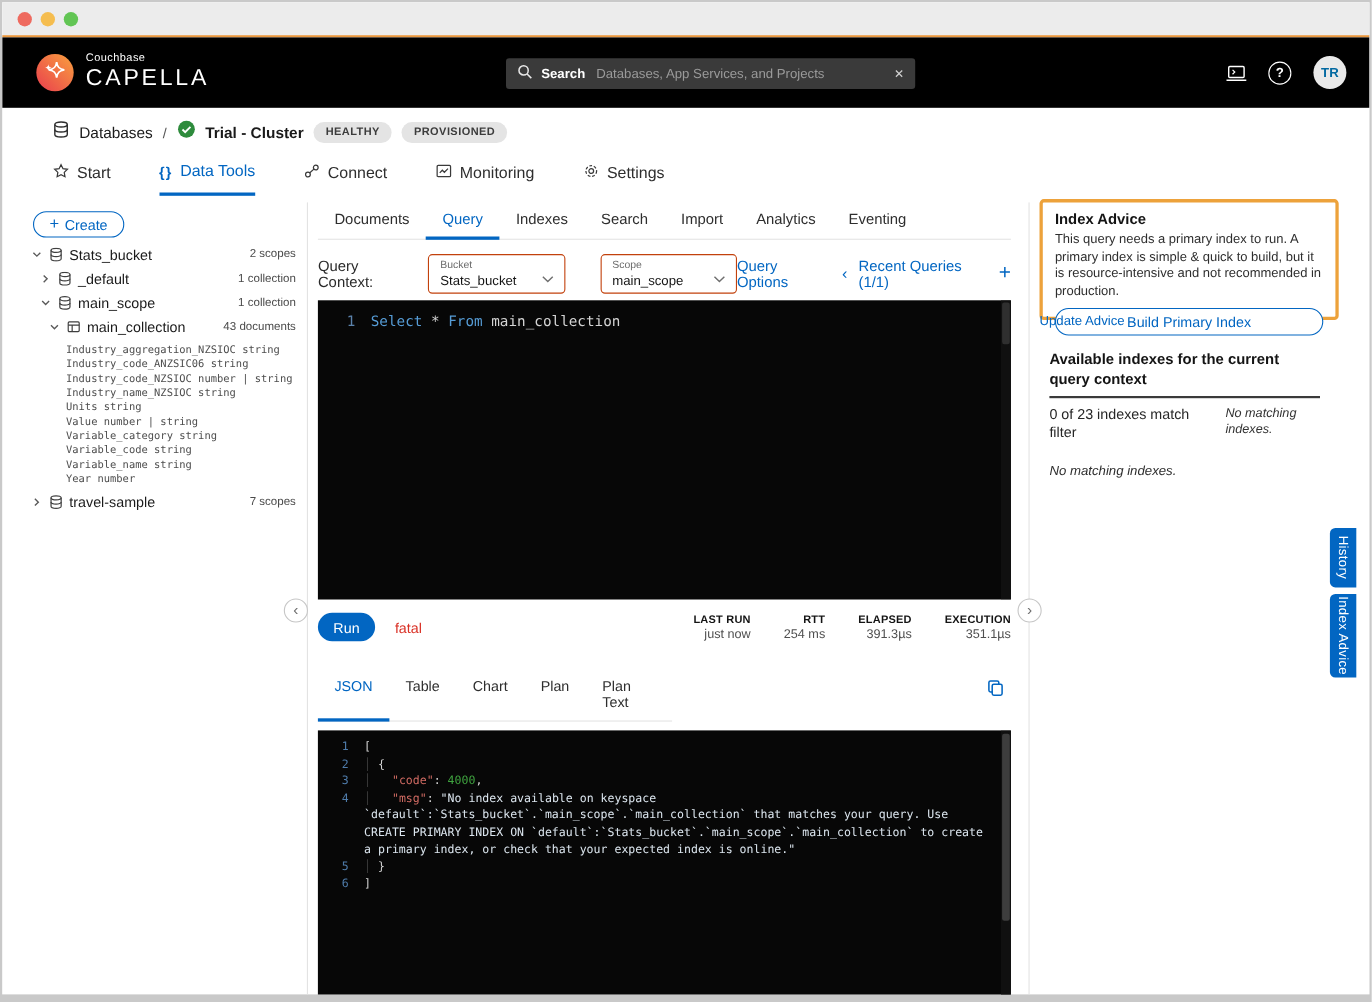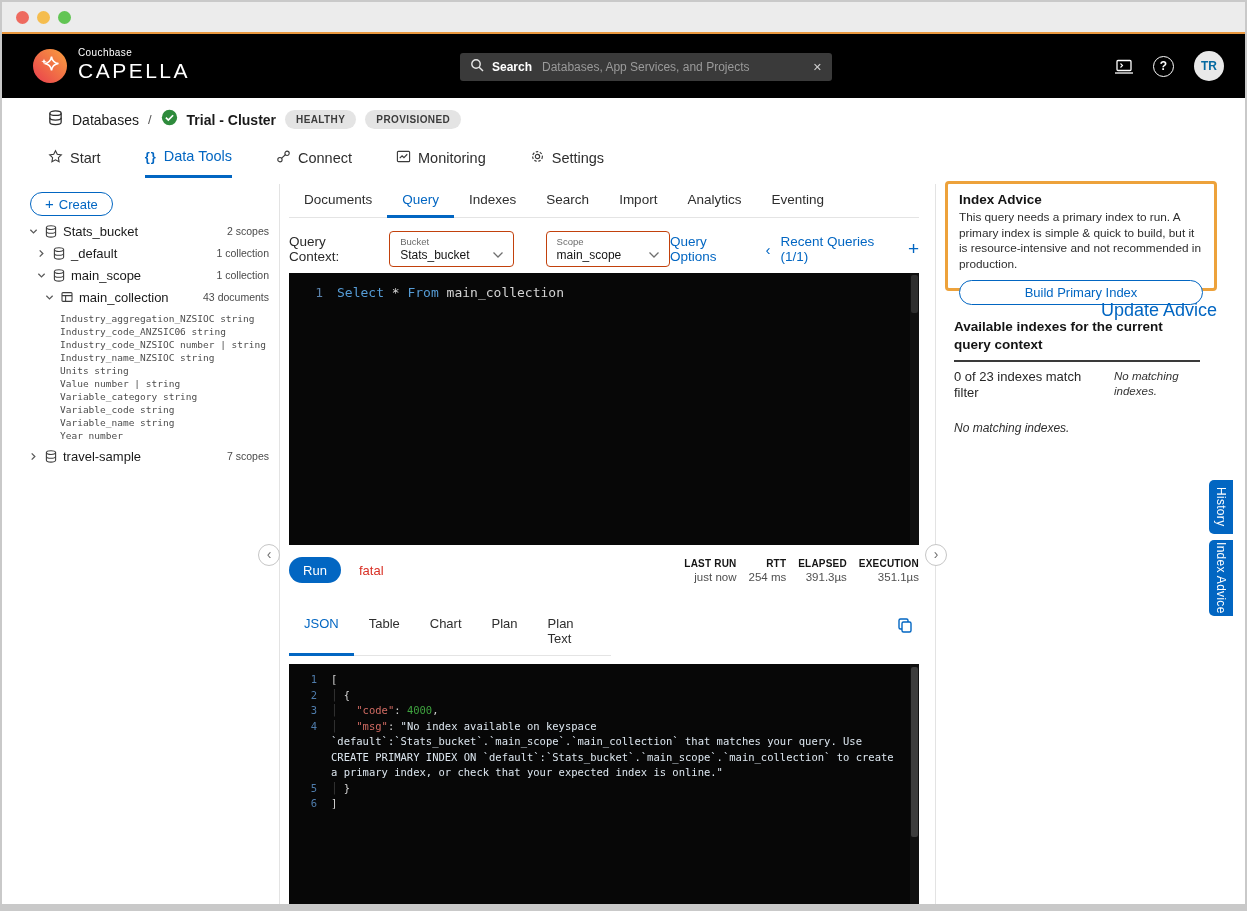--- a/index.html
+++ b/index.html
@@ -89,41 +89,41 @@
   .code-content { padding-left:14px; padding-right:16px; color:#d4d4d4; white-space:pre-wrap; word-break:break-word; flex:1; }
   .tok-kw { color:#569cd6; } .tok-pl { color:#d4d4d4; } .tok-key { color:#d16b63; }
   .tok-num { color:#3fa33f; } .tok-str { color:#dce6ef; } .tok-guide { color:#3c3c3c; }
   .vscroll { position:absolute; right:0; top:0; width:9px; bottom:0; background:#101010; cursor:pointer; }
   .vthumb { position:absolute; left:1px; right:1px; background:#3d3d3d; border-radius:2px; }
 
   
   .run-bar { margin:8px 0 0 9px; width:630px; height:34px; display:flex; align-items:center; }
   .run-btn { width:52px; height:26px; background:#0266c2; border:none; border-radius:13px; color:#fff; font-size:13px; cursor:pointer; font-family:"Liberation Sans",sans-serif; }
   .fatal { color:#d93025; font-size:13px; margin-left:18px; }
-  .run-stats { margin-left:auto; display:flex; gap:12px; }
+  .run-stats { margin-left:auto; display:flex; gap:30px; }
   .stat { text-align:right; }
   .stat .sl { font-size:10px; font-weight:bold; color:#141414; letter-spacing:.2px; }
   .stat .sv { font-size:11.5px; color:#4f4f4f; margin-top:2px; }
 
   
   .result-row { margin:22px 0 0 9px; width:630px; position:relative; }
   .result-tabs { display:flex; border-bottom:1px solid #e4e4e4; width:322px; }
   .result-tab { padding:7px 15px 9px; font-size:13px; color:#2e2e2e; cursor:pointer; }
   .result-tab.active { color:#0266c2; border-bottom:3px solid #0266c2; margin-bottom:-1px; }
   .copy-ico { position:absolute; right:6px; top:8px; cursor:pointer; }
 
   
   .collapse { position:absolute; width:22px; height:22px; border-radius:50%; background:#fff; border:1px solid #c6c6c6; color:#6f6f6f; font-size:14px; text-align:center; line-height:19px; cursor:pointer; z-index:5; }
 
   
   .advice-box { position:absolute; left:9px; top:-3px; width:272px; height:110px; border:3px solid #eda23b; border-radius:4px; padding:8px 11px; background:#fff; }
   .advice-title { font-size:13.5px; font-weight:bold; color:#141414; }
   .advice-desc { font-size:11.8px; color:#2e2e2e; line-height:1.33; margin-top:3px; }
   .advice-btn { margin-top:7px; width:100%; height:25px; background:#fff; border:1px solid #0266c2; border-radius:13px; color:#0266c2; font-size:13px; cursor:pointer; font-family:"Liberation Sans",sans-serif; }
-  .update-advice { position:absolute; left:9px; top:116px; width:272px; text-align:right; color:#0266c2; font-size:18px; cursor:pointer; }
+  .update-advice { position:absolute; left:9px; top:100px; width:272px; text-align:left; color:#0266c2; font-size:12px; cursor:pointer; }
   .avail { position:absolute; left:18px; top:134px; width:246px; }
   .avail-title { font-size:13.5px; font-weight:bold; color:#141414; line-height:1.3; }
   .avail-hr { border:none; border-top:2px solid #3a3a3a; margin-top:7px; }
   .filter-row { display:flex; padding:7px 0 9px; }
   .filter-left { width:150px; font-size:13px; color:#262626; line-height:1.25; }
   .filter-right { margin-left:auto; width:86px; font-size:11.5px; font-style:italic; color:#333; line-height:1.3; }
   .idx-head { border:1px solid #ddd; border-radius:2px; height:27px; display:flex; align-items:center; padding:0 10px 0 28px; background:#fdfdfd; }
   .idx-col { display:flex; align-items:center; gap:5px; font-size:11px; font-weight:bold; color:#262626; cursor:pointer; }
   .idx-col.second { margin-left:auto; margin-right:18px; }
   .idx-empty { font-size:12px; font-style:italic; color:#2e2e2e; margin-top:10px; }

